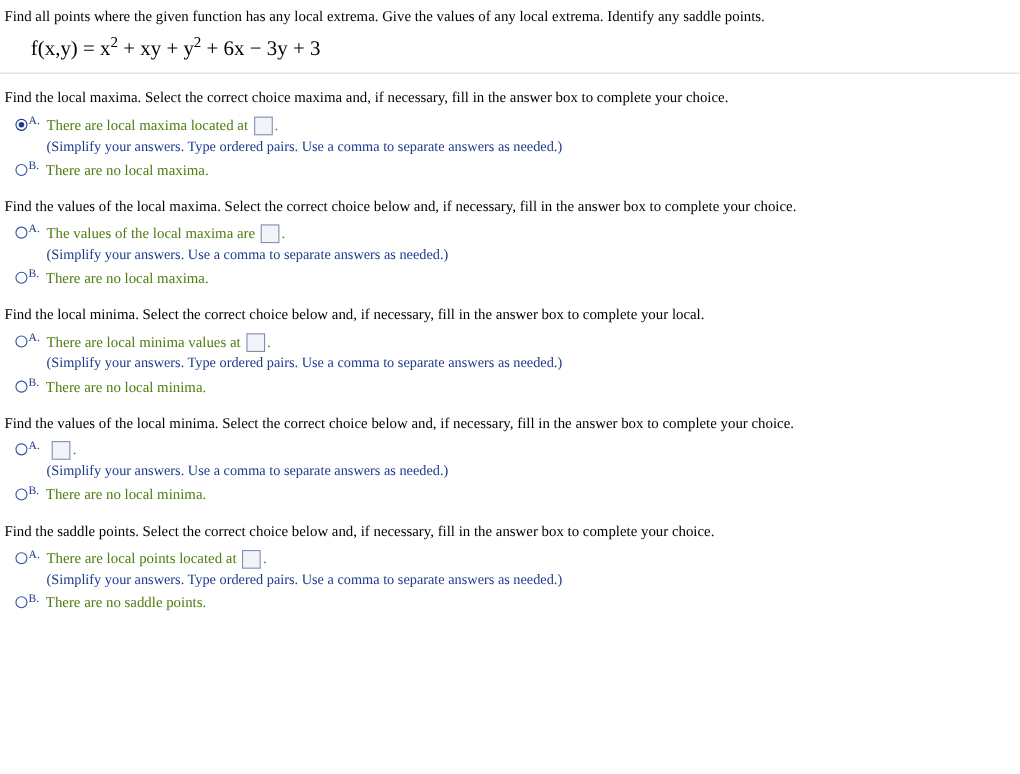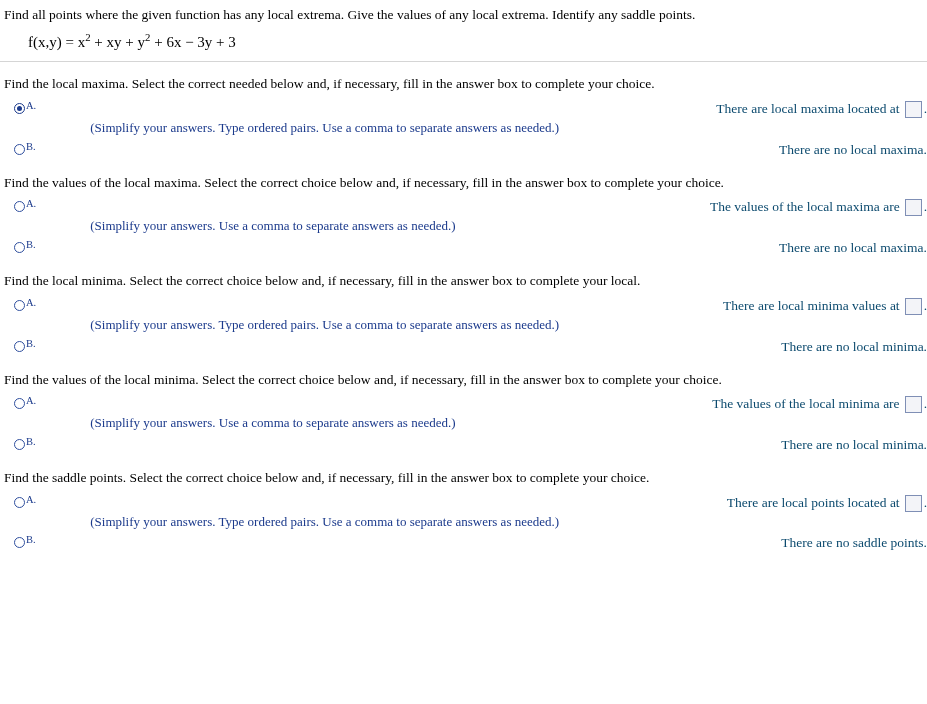--- a/index.html
+++ b/index.html
@@ -22,21 +22,21 @@
     box-sizing: border-box;
   }
   .prompt {
     padding: 6px 4px 0 4px;
     font-size: 13.5px;
     line-height: 1.35;
     color: #000;
   }
   .equation {
     padding: 10px 0 8px 28px;
-    font-size: 15px;
+    font-size: 19px;
     white-space: nowrap;
   }
   .equation .fn { font-style: normal; }
   sup { font-size: 0.72em; vertical-align: super; line-height: 0; }
   .divider {
     border-top: 1px solid #d5d5d5;
     margin: 2px 0 0 0;
     width: 100%;
   }
   .section {
@@ -85,62 +85,60 @@
     padding-top: 1px;
     flex: 0 0 auto;
   }
   .choice-body {
     flex: 1 1 auto;
   }
   .choice-main {
     display: flex;
     align-items: center;
     font-size: 13.5px;
-    color: #0c4a6e;
+    color: #4d7c0f;
     line-height: 1.25;
     min-height: 19px;
-    justify-content: flex-end;
   }
   .answer-box {
     display: inline-block;
     width: 17px;
     height: 17px;
     border: 1px solid #7f8fb5;
     background: #f3f4f8;
     margin: 0 1px 0 5px;
     vertical-align: middle;
     box-sizing: border-box;
   }
   .period { margin-left: 1px; }
   .hint {
     color: #1b3a8c;
     font-size: 13px;
     line-height: 1.3;
     margin-top: 1px;
-    margin-left: 48px;
   }
   .choice-row.second { margin-top: 4px; }
   .nospace { white-space: nowrap; }
 </style>
 </head>
 <body>
 
 <div class="page">
 
   <div class="prompt">Find all points where the given function has any local extrema. Give the values of any local extrema. Identify any saddle points.</div>
 
   <div class="equation">
     <span class="fn nospace">f(x,y) = x<sup>2</sup> + xy + y<sup>2</sup> + 6x − 3y + 3</span>
   </div>
 
   <div class="divider"></div>
 
   <div id="sections-container">
       <div class="section">
-        <div class="section-question">Find the local maxima. Select the correct needed below and, if necessary, fill in the answer box to complete your choice.</div>
+        <div class="section-question">Find the local maxima. Select the correct choice maxima and, if necessary, fill in the answer box to complete your choice.</div>
         <div class="choice-row">
           <span class="radio selected"></span>
           <span class="choice-letter">A.</span>
           <div class="choice-body">
             <div class="choice-main">
               <span>There are local maxima located at</span>
               <span class="answer-box"></span>
               <span class="period">.</span>
             </div>
             <div class="hint">(Simplify your answers. Type ordered pairs. Use a comma to separate answers as needed.)</div>
@@ -204,21 +202,20 @@
           </div>
         </div>
       </div>
       <div class="section">
         <div class="section-question">Find the values of the local minima. Select the correct choice below and, if necessary, fill in the answer box to complete your choice.</div>
         <div class="choice-row">
           <span class="radio"></span>
           <span class="choice-letter">A.</span>
           <div class="choice-body">
             <div class="choice-main">
-              <span>The values of the local minima are</span>
               <span class="answer-box"></span>
               <span class="period">.</span>
             </div>
             <div class="hint">(Simplify your answers. Use a comma to separate answers as needed.)</div>
           </div>
         </div>
         <div class="choice-row second">
           <span class="radio"></span>
           <span class="choice-letter">B.</span>
           <div class="choice-body">

